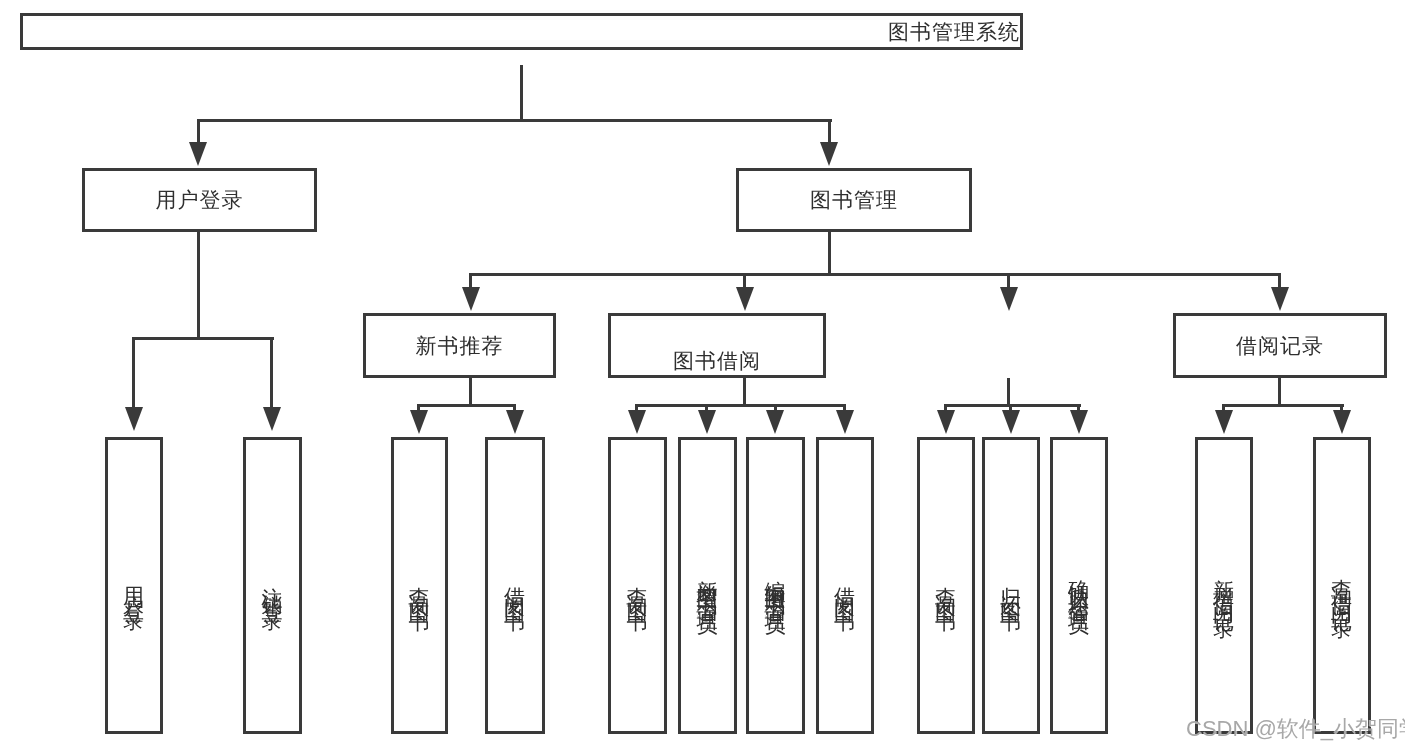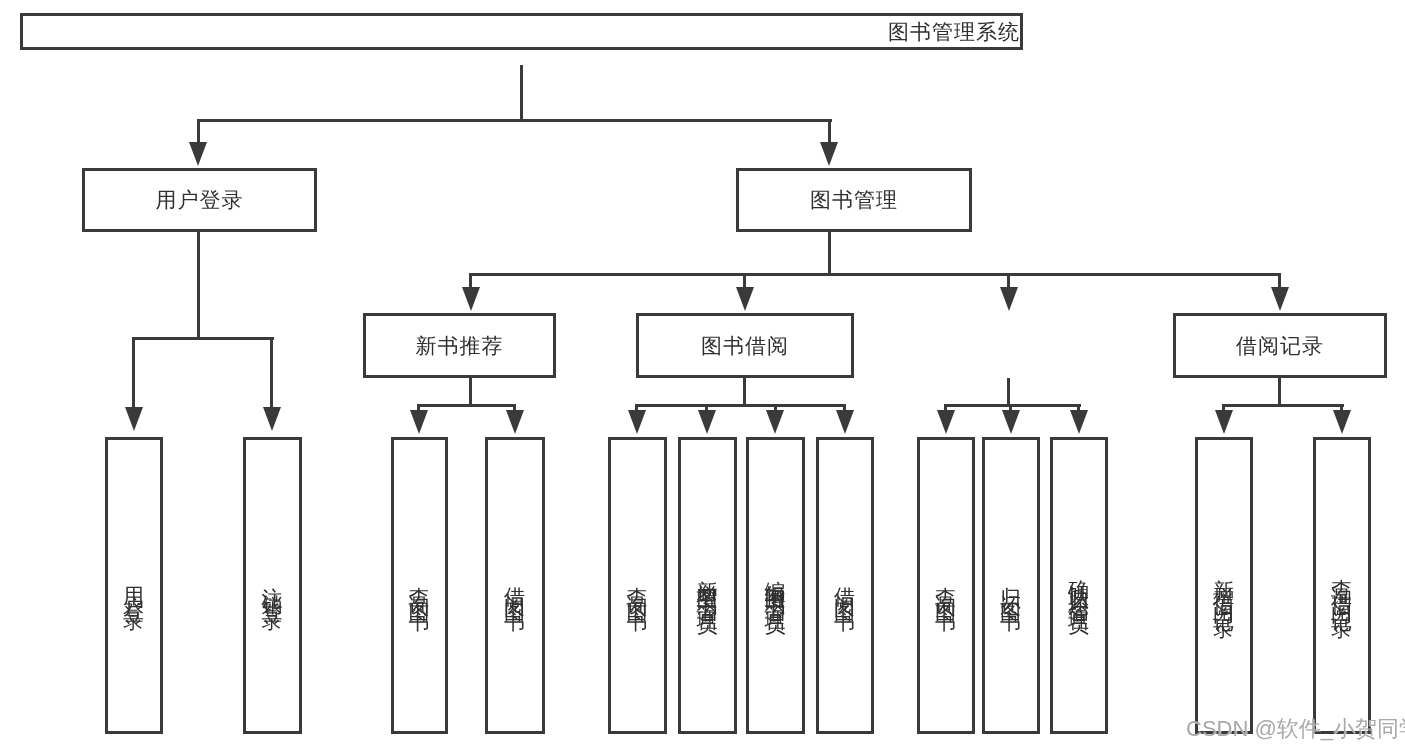--- a/index.html
+++ b/index.html
@@ -134,21 +134,21 @@
   <div class="box" style="left:82px;top:168px;width:235px;height:64px;">
     <span class="lbl">用户登录</span>
   </div>
   <div class="box" style="left:712px;top:168px;width:236px;height:64px;margin-left:24px;">
     <span class="lbl">图书管理</span>
   </div>
 
   <div class="box" style="left:363px;top:313px;width:193px;height:65px;">
     <span class="lbl">新书推荐</span>
   </div>
-  <div class="box" style="left:636px;top:313px;width:218px;height:65px;">
+  <div class="box" style="left:608px;top:313px;width:218px;height:65px;align-items:flex-end;">
     <span class="lbl">图书借阅</span>
   </div>
   <div class="box" style="left:1173px;top:313px;width:214px;height:65px;">
     <span class="lbl">借阅记录</span>
   </div>
 
   <div class="box" style="left:105px;top:437px;width:58px;height:297px;">
     <span class="vlbl">用户登录</span>
   </div>
   <div class="box" style="left:243px;top:437px;width:59px;height:297px;">

